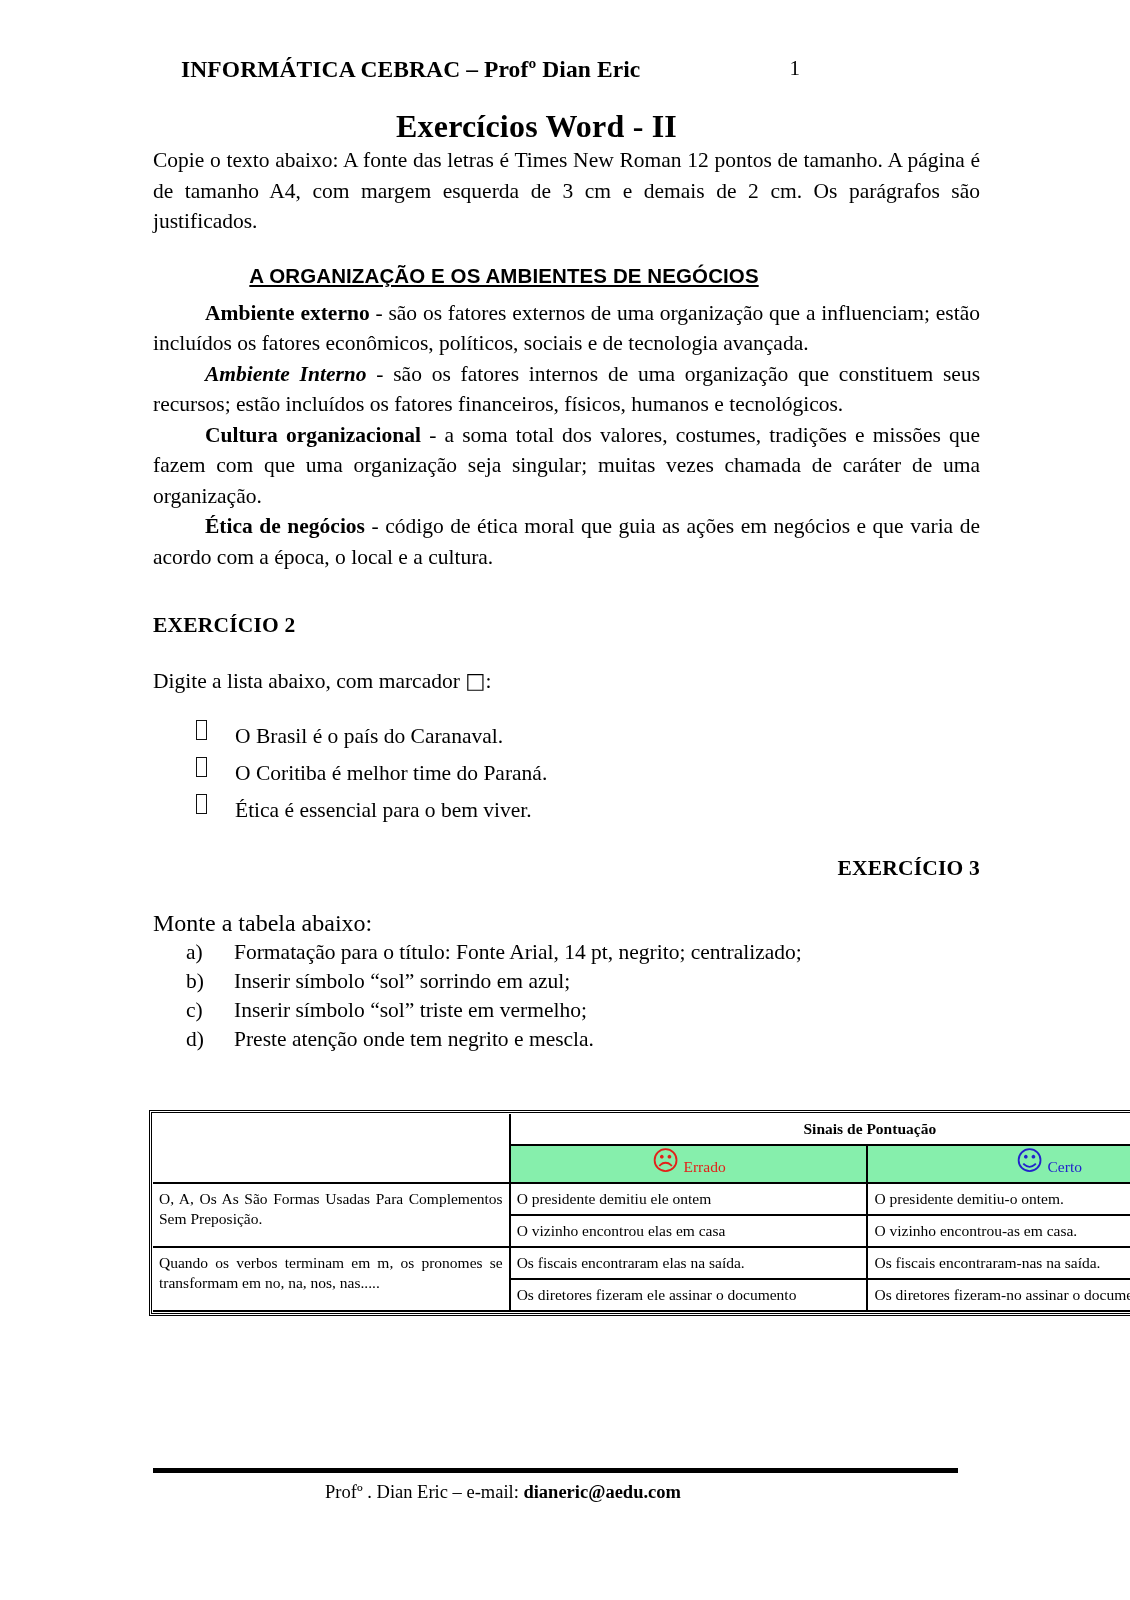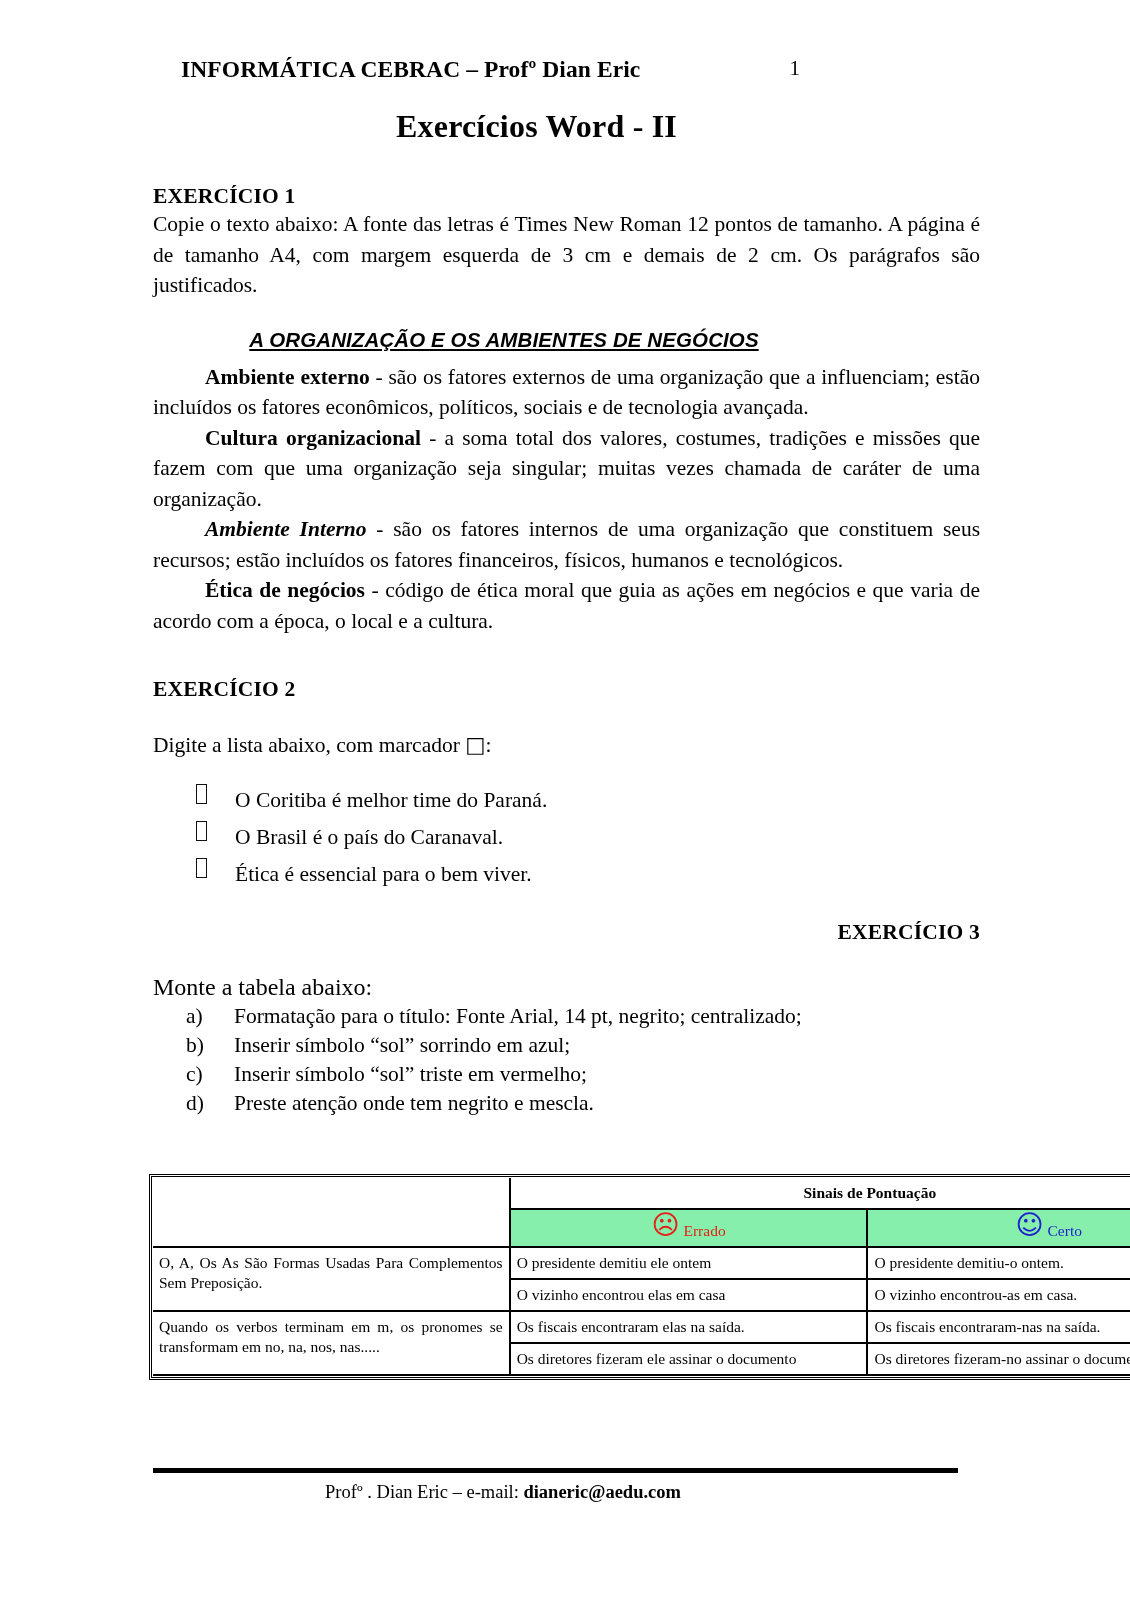--- a/index.html
+++ b/index.html
@@ -73,21 +73,20 @@
     line-height: 30.5px;
     text-align: justify;
     margin: 0;
   }
   .intro-para { margin-top: 28px; }
 
   .subhead {
     text-align: center;
     font-family: "Liberation Sans", "DejaVu Sans", sans-serif;
     font-weight: bold;
-    font-style: italic;
     text-decoration: underline;
     font-size: 20.5px;
     margin-top: 27px;
     padding-right: 125px;
     letter-spacing: 0.1px;
   }
 
   .defs {
     margin-top: 10px;
   }
@@ -249,55 +248,54 @@
 
 <div class="page">
 
   <div class="doc-header">
     <span class="htitle">INFORMÁTICA  CEBRAC – Profº Dian Eric</span>
     <span class="hpage">1</span>
   </div>
 
   <div class="doc-title">Exercícios Word - II</div>
 
-  <div class="ex-heading ex1-heading">EXERCÍCIO 1</div>
 
   <p class="body intro-para">Copie o texto abaixo: A fonte das letras é Times New Roman 12 pontos de tamanho. A página é de tamanho A4, com margem esquerda de 3 cm e demais de 2 cm. Os parágrafos são justificados.</p>
 
   <div class="subhead">A ORGANIZAÇÃO E OS AMBIENTES DE NEGÓCIOS</div>
 
   <div class="defs">
     <p>
       <span class="term-b">Ambiente externo</span><span> - são os fatores externos de uma organização que a influenciam; estão incluídos os fatores econômicos, políticos, sociais e de tecnologia avançada.</span>
     </p>
     <p>
-      <span class="term-b">Cultura organizacional</span><span> - a soma total dos valores, costumes, tradições e missões que fazem com que uma organização seja singular; muitas vezes chamada de caráter de uma organização.</span>
+      <span class="term-bi">Ambiente Interno</span><span> - são os fatores internos de uma organização que constituem seus recursos; estão incluídos os fatores financeiros, físicos, humanos e tecnológicos.</span>
     </p>
     <p>
-      <span class="term-bi">Ambiente Interno</span><span> - são os fatores internos de uma organização que constituem seus recursos; estão incluídos os fatores financeiros, físicos, humanos e tecnológicos.</span>
+      <span class="term-b">Cultura organizacional</span><span> - a soma total dos valores, costumes, tradições e missões que fazem com que uma organização seja singular; muitas vezes chamada de caráter de uma organização.</span>
     </p>
     <p>
       <span class="term-b">Ética de negócios</span><span> - código de ética moral que guia as ações em negócios e que varia de acordo com a época, o local e a cultura.</span>
     </p>
   </div>
 
   <div class="ex-heading ex2-heading">EXERCÍCIO 2</div>
 
   <div class="lead-line">
     <span>Digite a lista abaixo, com marcador </span><span class="marker-box">□</span><span>:</span>
   </div>
 
   <ul class="bullets">
     <li>
       <span class="bx"></span>
+      <span>O Brasil é o país do Caranaval.</span>
+    </li>
+    <li>
+      <span class="bx"></span>
       <span>O Coritiba é melhor time do Paraná.</span>
-    </li>
-    <li>
-      <span class="bx"></span>
-      <span>O Brasil é o país do Caranaval.</span>
     </li>
     <li>
       <span class="bx"></span>
       <span>Ética é essencial para o bem viver.</span>
     </li>
   </ul>
 
   <div class="ex-heading ex3-heading">EXERCÍCIO 3</div>
 
   <div class="monte-line">Monte a tabela abaixo:</div>

